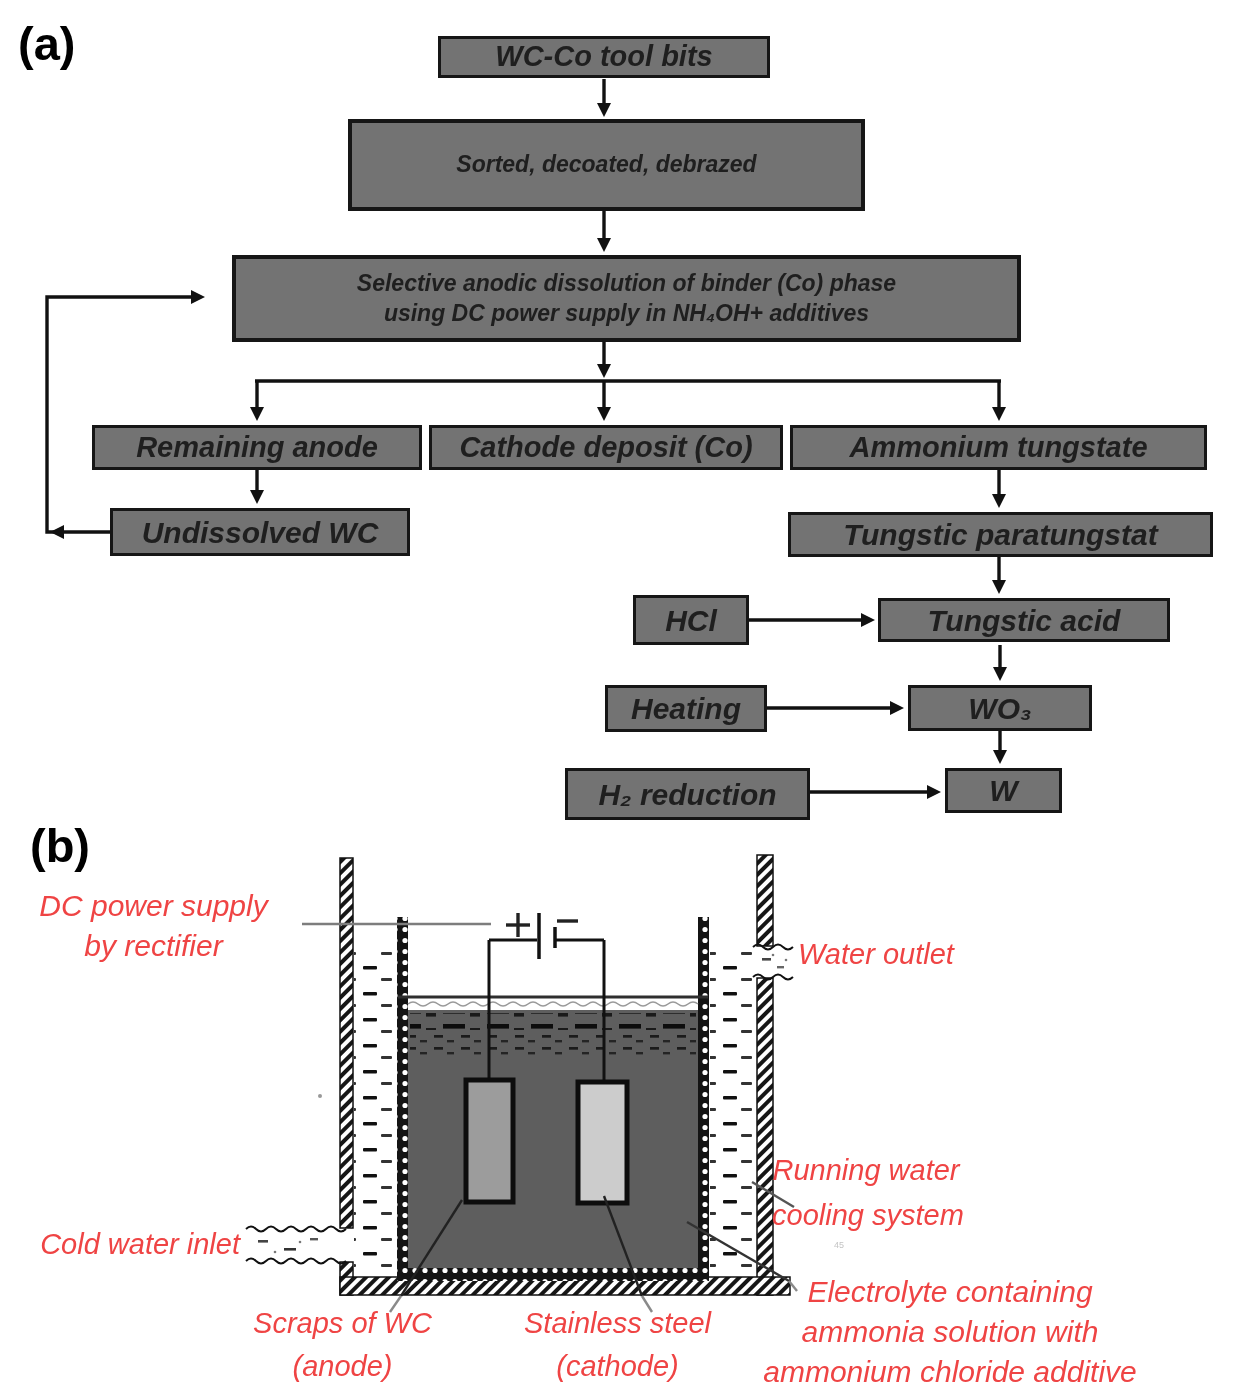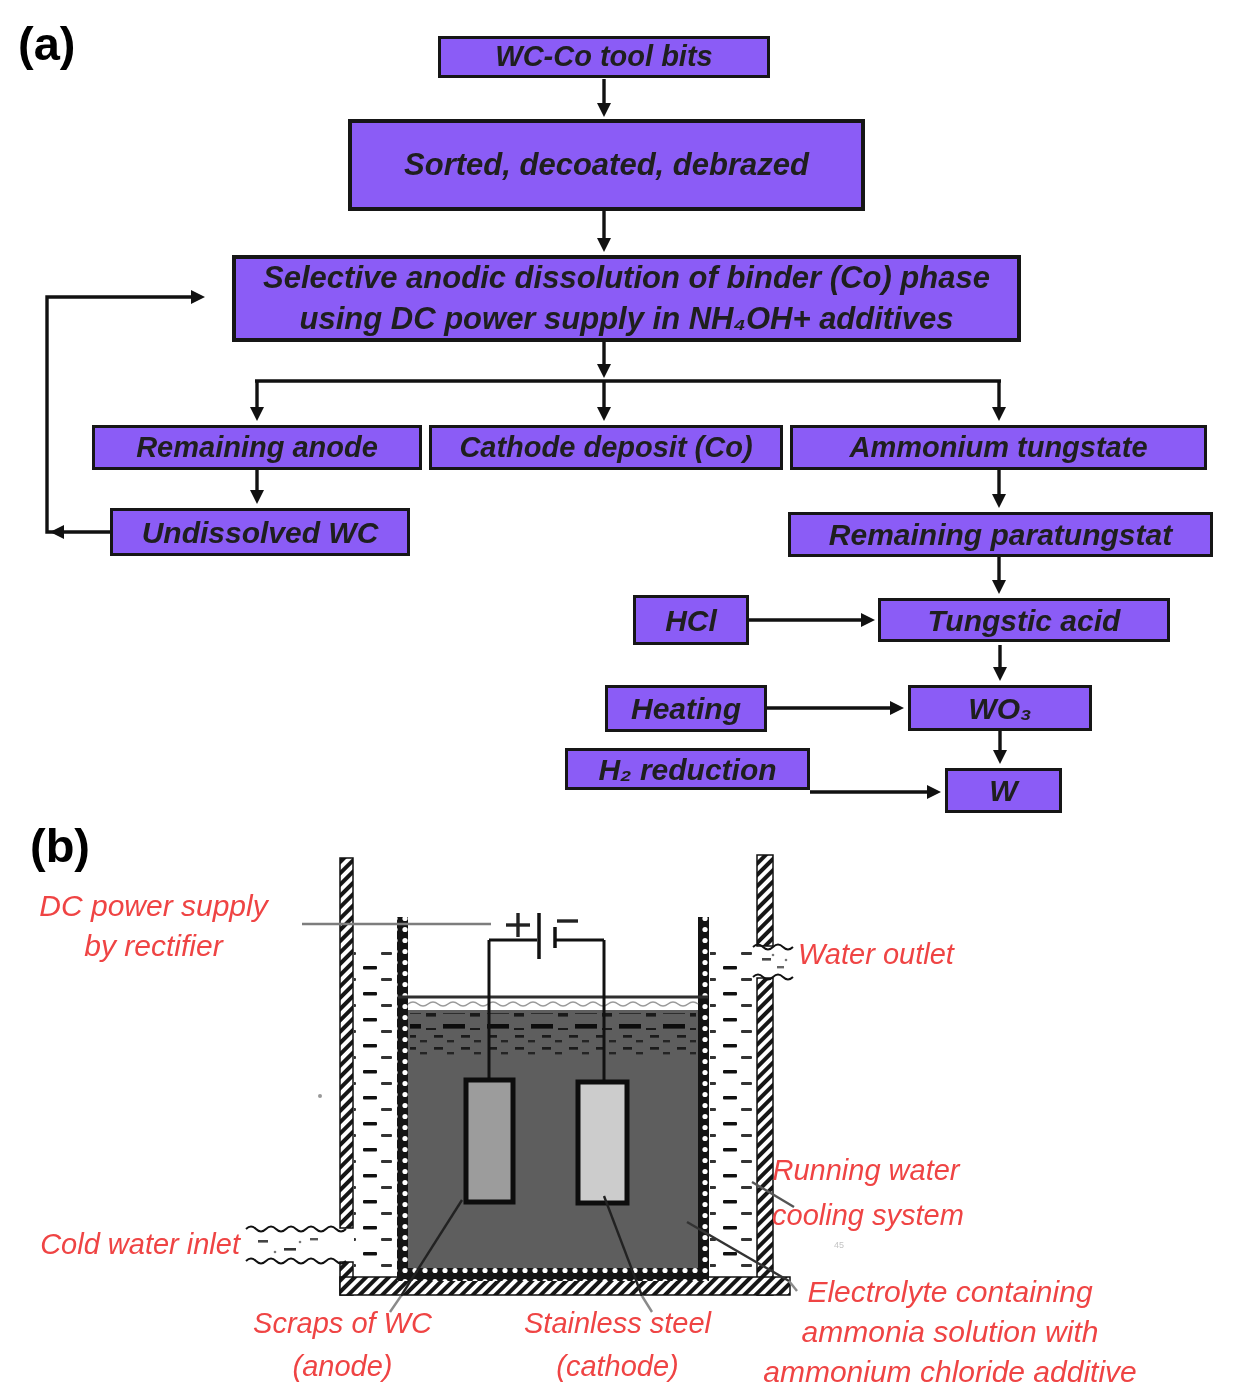--- a/index.html
+++ b/index.html
@@ -1,24 +1,24 @@
 <!DOCTYPE html>
 <html><head>
 <meta charset="utf-8">
 <style>
   html,body{margin:0;padding:0;background:#fff;}
   .page{position:relative;width:1238px;height:1399px;background:#fff;overflow:hidden;
         font-family:"Liberation Sans","DejaVu Sans",sans-serif;}
   .art{position:absolute;left:0;top:0;width:1238px;height:1399px;}
   .panel-label{position:absolute;font-weight:bold;font-size:47px;color:#000;line-height:1;}
-  .fbox{position:absolute;box-sizing:border-box;background:#8b5cf6;border:3px solid #161616;
+  .fbox{position:absolute;box-sizing:border-box;background:#737373;border:3px solid #161616;
         display:flex;flex-direction:column;justify-content:center;align-items:center;
         font-style:italic;font-weight:bold;color:#1f1f1f;text-align:center;
         font-size:29px;line-height:1.3;white-space:nowrap;}
-  .fbox.big{font-size:31px;border-width:4px;}
+  .fbox.big{font-size:23px;border-width:4px;}
   .dlabel{position:absolute;font-style:italic;font-weight:400;color:#ef4444;
           font-size:29px;line-height:45px;text-align:center;white-space:nowrap;}
   .watermark{position:absolute;font-size:9px;color:#c4c4c4;font-style:normal;}
 </style>
 </head>
 <body>
 
 <div class="page">
 
   <svg class="art" viewBox="0 0 1238 1399">
@@ -190,40 +190,40 @@
 
   <div class="fbox" style="left:790px;top:425px;width:417px;height:45px;">
     <span>Ammonium tungstate</span>
   </div>
 
   <div class="fbox" style="left:110px;top:508px;width:300px;height:48px;font-size:30px;">
     <span>Undissolved WC</span>
   </div>
 
   <div class="fbox" style="left:788px;top:512px;width:425px;height:45px;font-size:30px;">
-    <span>Remaining paratungstat</span>
+    <span>Tungstic paratungstat</span>
   </div>
 
   <div class="fbox" style="left:633px;top:595px;width:116px;height:50px;font-size:30px;">
     <span>HCl</span>
   </div>
 
   <div class="fbox" style="left:878px;top:598px;width:292px;height:44px;font-size:30px;">
     <span>Tungstic acid</span>
   </div>
 
   <div class="fbox" style="left:605px;top:685px;width:162px;height:47px;font-size:30px;">
     <span>Heating</span>
   </div>
 
   <div class="fbox" style="left:908px;top:685px;width:184px;height:46px;font-size:30px;justify-content:flex-end;">
     <span>WO₃</span>
   </div>
 
-  <div class="fbox" style="left:565px;top:748px;width:245px;height:42px;font-size:30px;">
+  <div class="fbox" style="left:565px;top:768px;width:245px;height:52px;font-size:30px;">
     <span>H₂ reduction</span>
   </div>
 
   <div class="fbox" style="left:945px;top:768px;width:117px;height:45px;font-size:30px;">
     <span>W</span>
   </div>
 
   <div class="panel-label" style="left:30px;top:822px;">(b)</div>
 
   <div class="dlabel" style="left:36px;top:886px;width:235px;font-size:30px;line-height:40px;">

